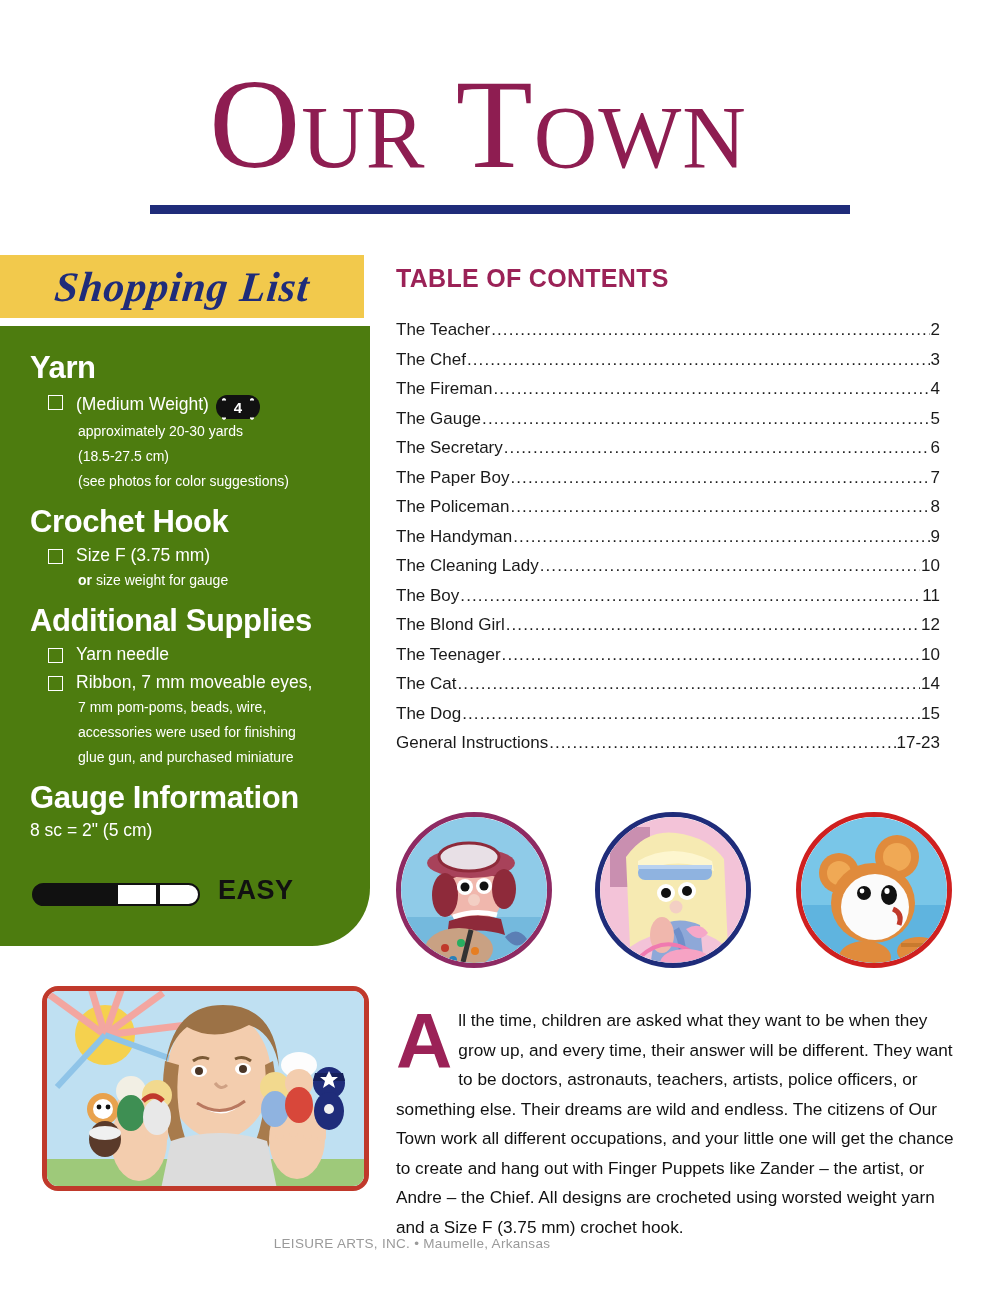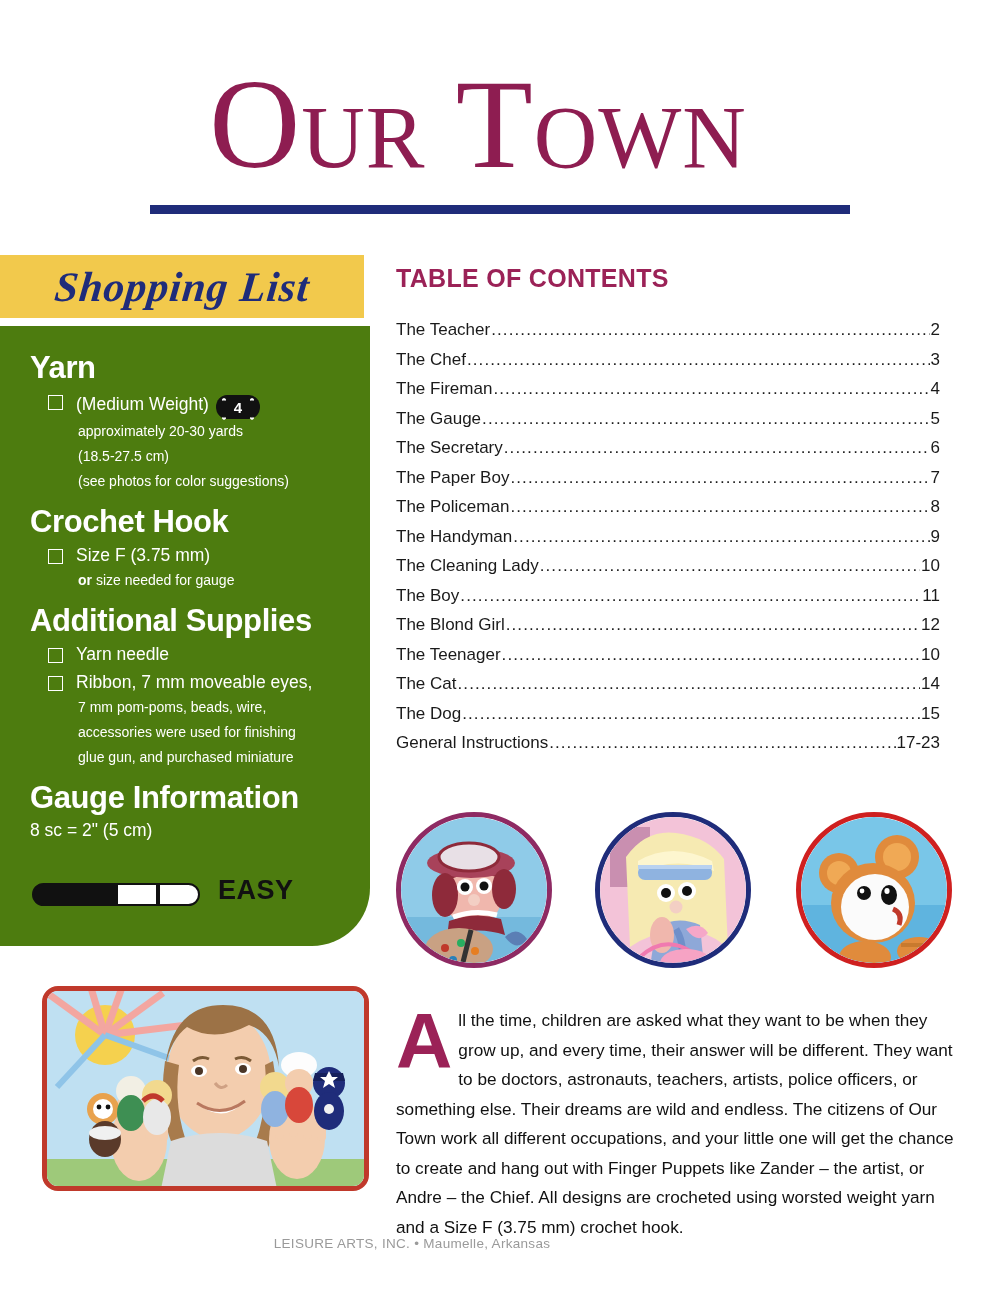--- a/index.html
+++ b/index.html
@@ -188,21 +188,21 @@
       </div>
       <div class="sl-sub">approximately 20-30 yards</div>
       <div class="sl-sub">(18.5-27.5 cm)</div>
       <div class="sl-sub">(see photos for color suggestions)</div>
 
       <div class="sl-heading">Crochet Hook</div>
       <div class="sl-row">
         <span class="cbox"></span>
         <span class="sl-text">Size F (3.75 mm)</span>
       </div>
-      <div class="sl-sub bold-lead"><b>or</b><span> size needed for gauge</span></div>
+      <div class="sl-sub bold-lead"><b>or</b><span> size weight for gauge</span></div>
 
       <div class="sl-heading">Additional Supplies</div>
       <div class="sl-row">
         <span class="cbox"></span>
         <span class="sl-text">Yarn needle</span>
       </div>
       <div class="sl-row">
         <span class="cbox"></span>
         <span class="sl-text">Ribbon, 7 mm moveable eyes,</span>
       </div>

